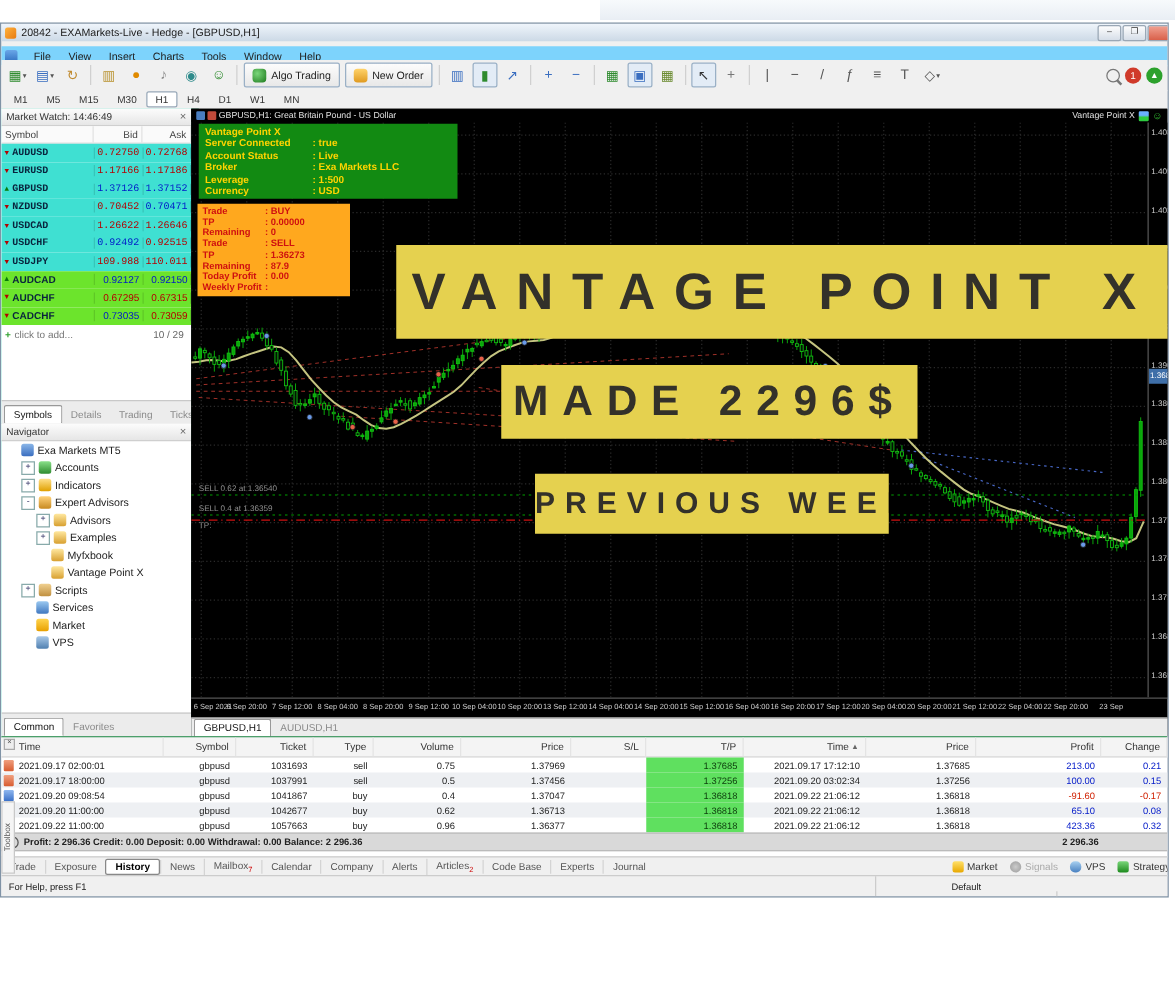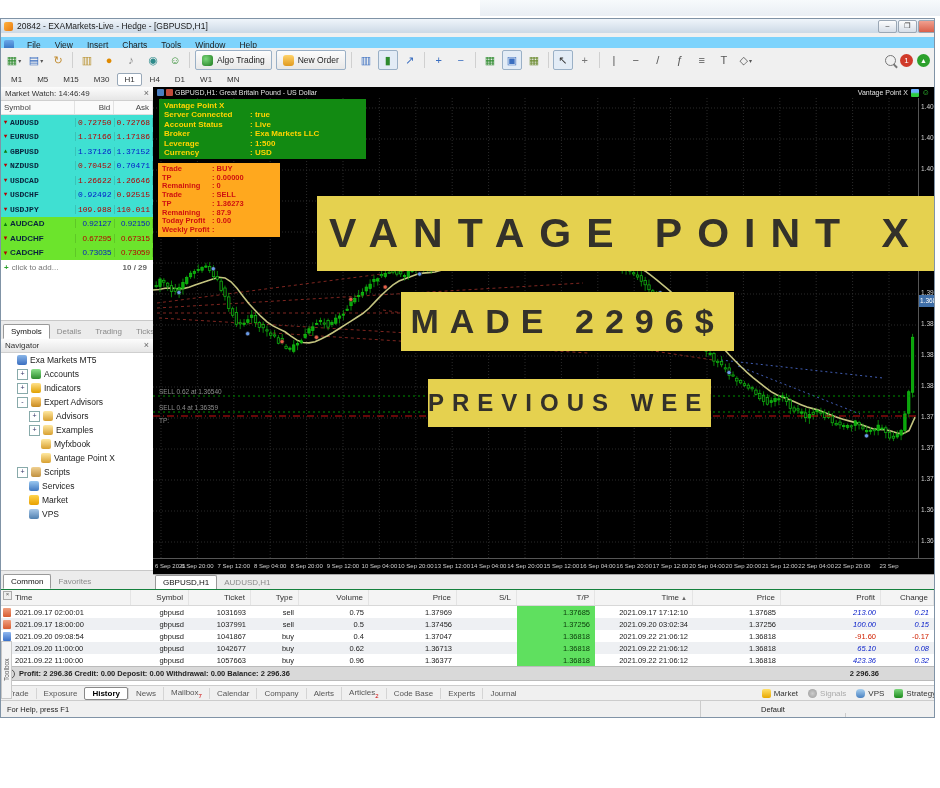--- a/index.html
+++ b/index.html
@@ -70,21 +70,21 @@
   .mwrow.green{background:#6ce42c;}
   .mwrow .arr{width:9px;text-align:center;font-size:6px;}
   .arr.dn{color:#b40000;}
   .arr.up{color:#0a7a0a;}
   .mwrow .sym{width:66px;color:#09243d;font-weight:bold;border-right:1px solid rgba(0,0,0,.12);}
   .mwrow .v{width:36px;text-align:right;padding-right:2px;border-right:1px solid rgba(0,0,0,.12);}
   .v.red{color:#b40000;}
   .v.blue{color:#0018c8;}
   .mw-add{height:14px;display:flex;align-items:center;font-size:8px;color:#777;padding:0 3px;}
   .mw-add .plus{color:#2ca12c;font-weight:bold;margin-right:3px;}
-  .mw-add .cnt{margin-left:auto;color:#666;padding-right:3px;font-weight:bold;}
+  .mw-add .cnt{margin-left:auto;color:#666;padding-right:3px;}
   .ptabs{position:absolute;left:0;right:0;bottom:0;height:18px;background:#ececec;border-top:1px solid #c8c8c8;
         display:flex;align-items:flex-end;padding:0 2px;}
   .ptab{font-size:8px;color:#8a8a8a;padding:2px 7px;margin-bottom:1px;}
   .ptab.active{background:#fff;border:1px solid #999;border-bottom-color:#fff;border-radius:2px 2px 0 0;
         color:#111;margin-bottom:0;}
   
   .trow{height:14px;display:flex;align-items:center;font-size:8.5px;color:#222;white-space:nowrap;}
   .texp{width:9px;height:9px;border:1px solid #8aa;background:#fff;font-size:7px;line-height:7px;
         text-align:center;color:#336;margin-right:3px;flex:none;}
   .texp.none{border:none;background:transparent;}
@@ -142,21 +142,21 @@
   .hhead div:first-child{justify-content:flex-start;padding-left:14px;}
   .sorticon{font-size:6px;color:#666;margin-left:2px;}
   .hrow{height:12px;font-size:7.5px;color:#222;}
   .hrow:nth-child(even){background:#eef0f3;}
   .hrow div{display:flex;align-items:center;justify-content:flex-end;padding:0 5px;overflow:hidden;}
   .hrow div.cell-time{justify-content:flex-start;padding-left:2px;}
   .doc{width:8px;height:9px;border-radius:1px;margin-right:4px;flex:none;}
   .doc.sell{background:linear-gradient(#f0a080,#d85c30);}
   .doc.buy{background:linear-gradient(#90b8f0,#3a70c8);}
   .cell-tp{background:#5fe05f;color:#0b3a0b;}
-  .pos{color:#0018c8;font-style:italic;}
+  .pos{color:#0018c8;}
   .neg{color:#d02000;}
   .hsummary{position:relative;height:13px;background:#d9d9d9;border-top:1px solid #bbb;border-bottom:1px solid #bbb;
         font-size:7.5px;font-weight:bold;color:#222;display:flex;align-items:center;padding-left:4px;}
   .sumplus{width:8px;height:8px;border:1px solid #555;border-radius:50%;font-size:7px;line-height:7px;
         text-align:center;color:#333;margin-right:4px;flex:none;font-weight:normal;}
   .sumtotal{position:absolute;left:780px;width:98px;text-align:right;}
   
   .tabsrow{position:absolute;left:0;top:666px;right:0;height:15px;background:#f0f0f0;border-top:1px solid #ccc;
         display:flex;align-items:center;font-size:8px;color:#555;}
   .htab{padding:1px 7px;position:relative;}

